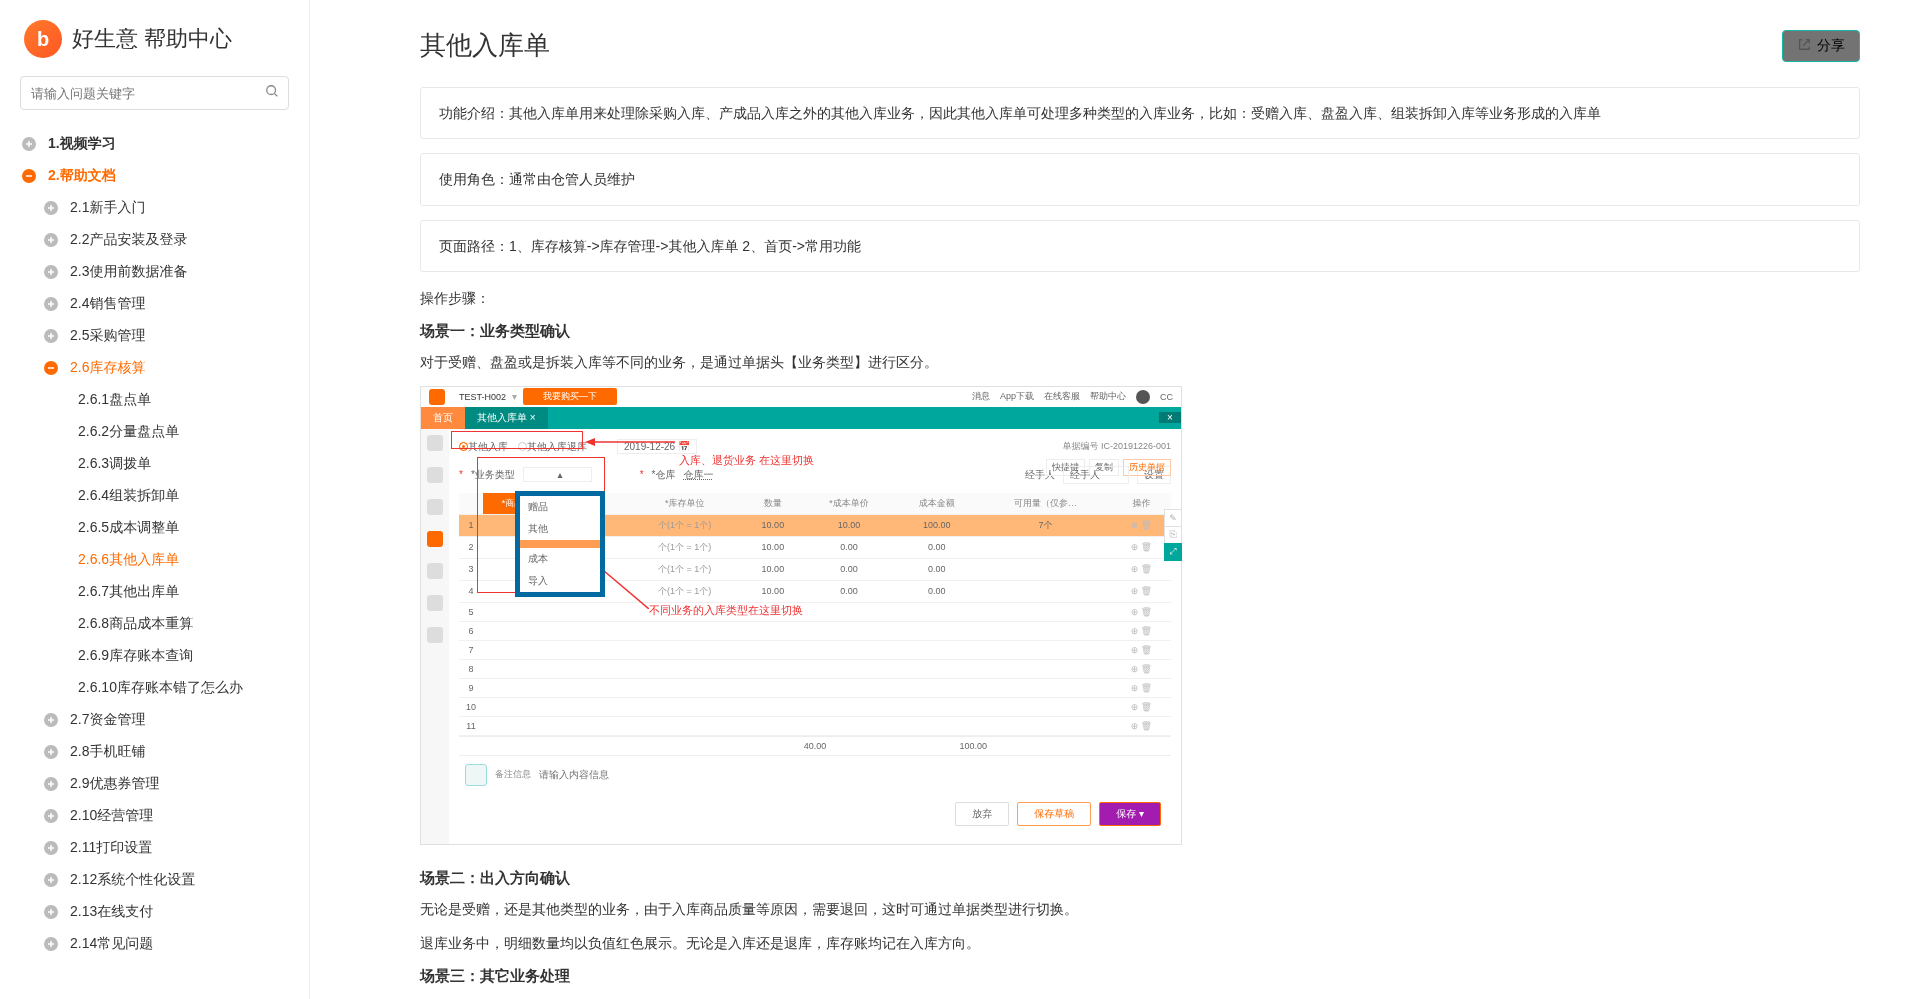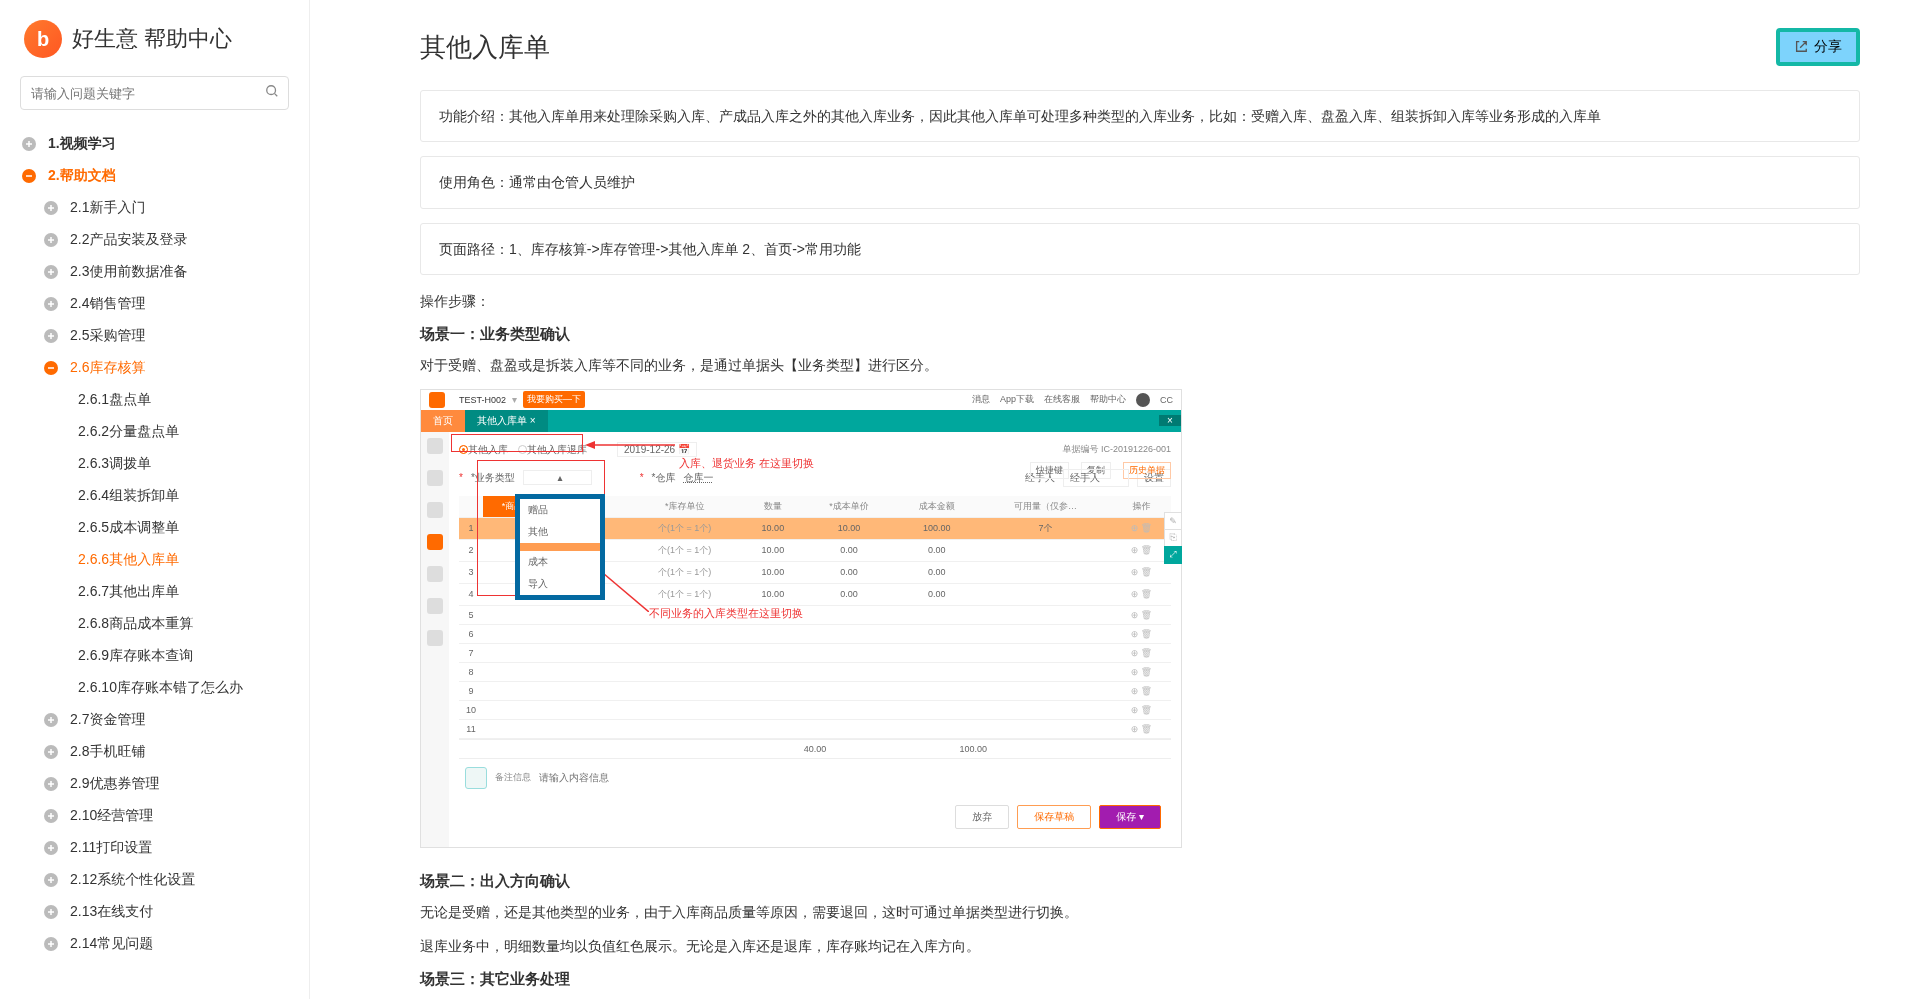--- a/index.html
+++ b/index.html
@@ -18,49 +18,49 @@
 .nicon svg { width: 14px; height: 14px; }
 .nav .lvl1 { font-weight: bold; }
 .nav .lvl2 { padding-left: 22px; }
 .nav .lvl3 { padding-left: 58px; }
 .nav .active { color: #ff6a00; }
 .nav .collapsed .nicon circle { fill: #bbb; }
 .nav .expanded .nicon circle { fill: #ff6a00; }
 .main { flex: 1; padding: 28px 60px 40px 110px; }
 .title-row { display: flex; justify-content: space-between; align-items: center; margin-bottom: 24px; }
 .page-title { font-size: 26px; font-weight: 500; }
-.share-btn { border: 4px solid #14b8a6; background: #7dd3fc; border-radius: 4px; padding: 6px 14px; font-size: 14px; display: flex; align-items: center; gap: 6px; cursor: pointer; }
+.share-btn { border: 1px solid #14b8a6; background: #737373; border-radius: 4px; padding: 6px 14px; font-size: 14px; display: flex; align-items: center; gap: 6px; cursor: pointer; }
 .info-box { border: 1px solid #e8e8e8; border-radius: 3px; padding: 14px 18px; margin-bottom: 14px; background: #fff; font-size: 14px; line-height: 1.6; }
 .info-box .lbl { font-weight: 500; }
 .section-hdr { font-size: 14px; margin: 18px 0 14px; }
 .scene { font-size: 15px; font-weight: bold; margin: 10px 0 8px; }
 .para { font-size: 14px; line-height: 1.9; margin-bottom: 8px; }
 .shot { border: 1px solid #e0e0e0; width: 762px; margin: 10px 0 24px; background: #fff; font-size: 10px; color: #666; }
 .shot-top { background: #fff; height: 20px; display: flex; align-items: center; padding: 0 8px; justify-content: space-between; }
 .shot-top .brand { width: 16px; height: 16px; background: #ff6a00; border-radius: 3px; }
 .shot-top .tlabel { color: #333; margin-left: 8px; font-size: 9px; }
-.shot-top .orange-btn { background: #ff6a00; color: #fff; padding: 2px 4px; border-radius: 2px; font-size: 9px; }
+.shot-top .orange-btn { background: #ff6a00; color: #fff; padding: 2px 20px; border-radius: 2px; font-size: 9px; }
 .shot-top .rlinks { font-size: 9px; color: #666; display: flex; gap: 10px; align-items: center; }
 .shot-tabs { background: #00a79d; color: #fff; height: 22px; display: flex; align-items: center; }
 .shot-tabs .stab { padding: 0 12px; height: 100%; display: flex; align-items: center; font-size: 10px; }
 .shot-tabs .stab.home { background: #ff8a3d; }
 .shot-tabs .stab.act { background: #008b82; }
 .shot-tabs .xclose { margin-left: auto; width: 22px; text-align: center; background: #007a72; }
 .shot-body { display: flex; }
 .shot-rail { width: 28px; background: #f7f7f7; display: flex; flex-direction: column; align-items: center; padding-top: 6px; gap: 16px; }
 .shot-rail .ritem { width: 16px; height: 16px; border-radius: 3px; background: #ddd; }
 .shot-rail .ritem.cur { background: #ff6a00; }
 .shot-content { flex: 1; padding: 6px 10px 10px; position: relative; }
 .redbox { border: 1px solid #e33; position: absolute; }
 .red-annot { color: #e33; font-size: 11px; position: absolute; }
 .row1 { display: flex; align-items: center; gap: 10px; height: 24px; font-size: 10px; }
 .row1 .radio { display: flex; align-items: center; gap: 0; }
 .row1 .date { border: 1px solid #eee; padding: 1px 6px; margin-left: 20px; }
 .row1 .docno { margin-left: auto; font-size: 9px; color: #888; }
-.toolbar-r { position: absolute; right: 10px; top: 30px; font-size: 9px; display: flex; gap: 12px; align-items: center; }
+.toolbar-r { position: absolute; right: 10px; top: 30px; font-size: 9px; display: flex; gap: 4px; align-items: center; }
 .toolbar-r .tbtn { border: 1px solid #eee; padding: 1px 5px; }
 .toolbar-r .tbtn.o { color: #ff6a00; border-color: #ffc9a6; }
 .row2 { display: flex; align-items: center; gap: 8px; height: 24px; font-size: 10px; margin-top: 4px; }
 .row2 .fld { border: 1px solid #eee; padding: 1px 28px 1px 6px; position: relative; }
 .tbl { width: 100%; border-collapse: collapse; margin-top: 6px; font-size: 9px; }
 .tbl th, .tbl td { border-bottom: 1px solid #f0f0f0; padding: 4px 6px; text-align: center; }
 .tbl th { background: #fafafa; color: #888; font-weight: normal; }
 .tbl th.first { background: #ff6a00; color: #fff; }
 .tbl tr.hl td { background: #ffb878; }
 .tbl .opcell { color: #bbb; }

